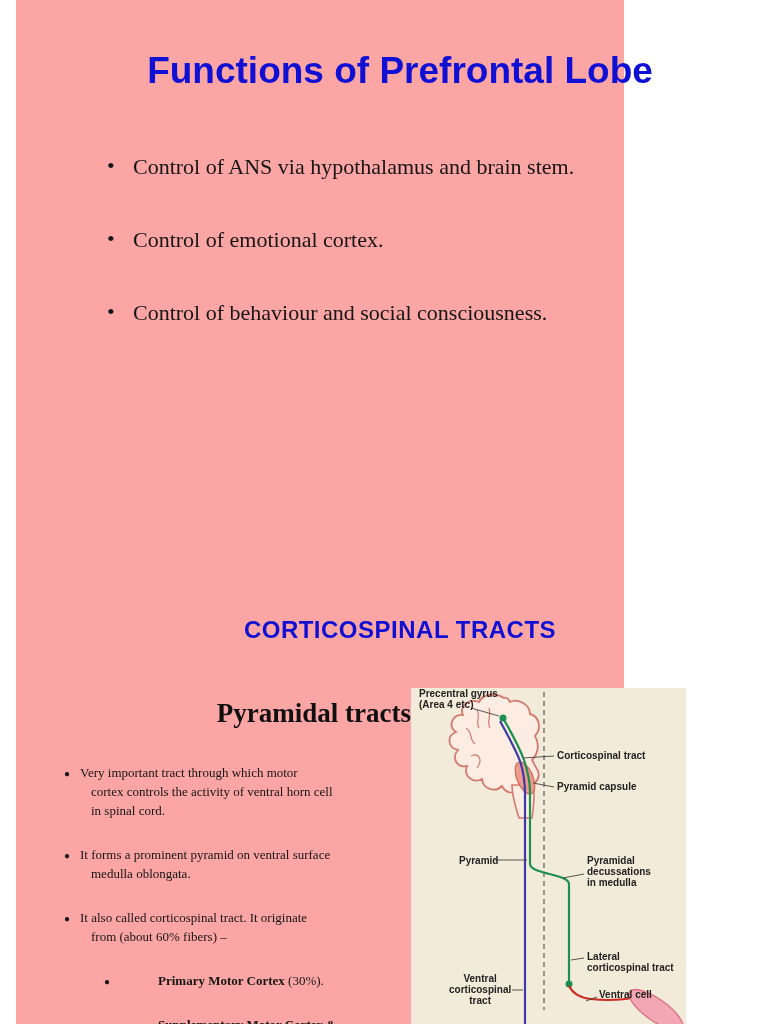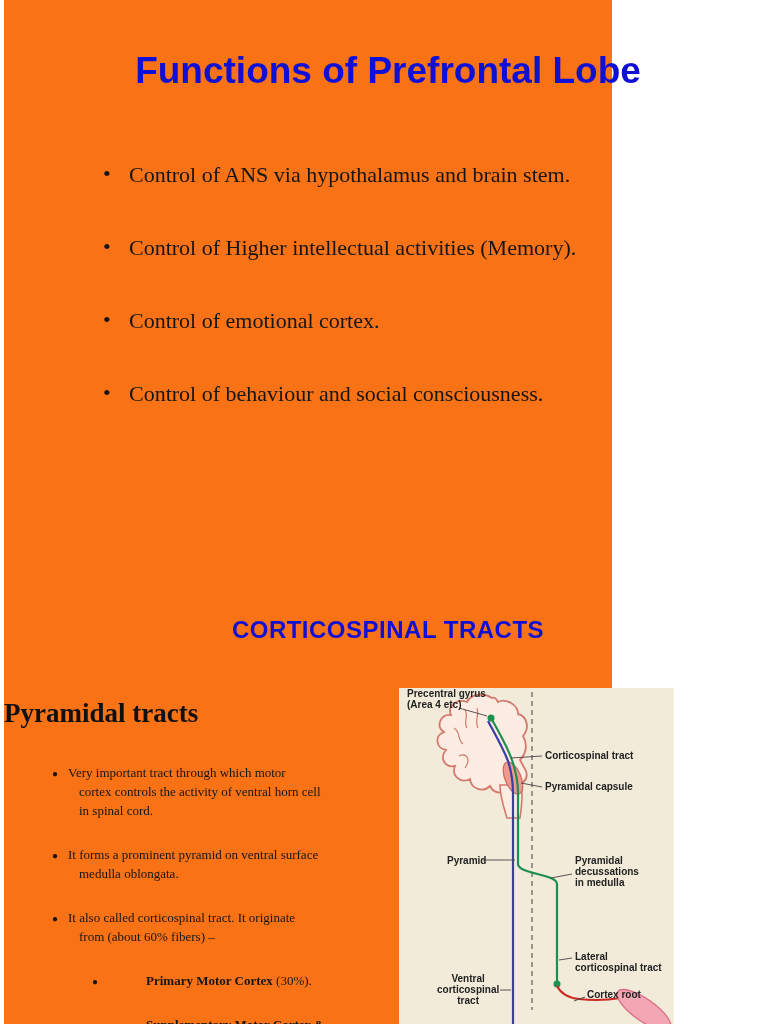--- a/index.html
+++ b/index.html
@@ -1,32 +1,32 @@
 <!DOCTYPE html>
 <html><head>
 <meta charset="utf-8">
 <style>
   html,body{margin:0;padding:0;background:#ffffff;}
   .page{position:relative;width:768px;height:1024px;overflow:hidden;background:#ffffff;
         font-family:"Liberation Serif",serif;color:#151515;}
-  .slide{position:absolute;left:4px;width:608px;height:576px;background:#f97316;}
+  .slide{position:absolute;left:16px;width:608px;height:576px;background:#fca5a5;}
   #slide1{top:0;}
   #slide2{top:576px;}
 
   .slide-title{position:absolute;left:0;width:768px;text-align:center;
         font-family:"Liberation Sans",sans-serif;font-weight:bold;color:#1010d4;}
   #slide1 .slide-title{top:50px;font-size:37px;}
   #slide2 .slide-title{top:40px;font-size:24px;letter-spacing:0.5px;}
 
-  .s1-bullets{position:absolute;top:150px;left:85px;width:620px;list-style:none;margin:12px;padding:0;}
+  .s1-bullets{position:absolute;top:150px;left:85px;width:620px;list-style:none;margin:4px;padding:0;}
   .s1-bullets li{position:relative;padding-left:28px;font-size:22px;line-height:26px;
         margin-bottom:47px;}
   .s1-bullets li::before{content:"\2022";position:absolute;left:2px;top:-1px;font-size:22px;color:#151515;}
 
-  .pyramidal-heading{position:absolute;top:122px;left:0;width:395px;text-align:left;
+  .pyramidal-heading{position:absolute;top:122px;left:0;width:395px;text-align:right;
         font-size:27px;font-weight:bold;color:#101010;}
 
   .s2-bullets{position:absolute;top:187px;left:48px;width:345px;list-style:none;margin:0;padding:0;}
   .s2-bullets li{position:relative;padding-left:27px;text-indent:-11px;white-space:pre-line;
         font-size:13px;line-height:19px;margin-bottom:25px;}
   .s2-bullets li::before{content:"\25CF";position:absolute;left:0;top:1px;font-size:10px;
         text-indent:0;color:#151515;}
   .origins{margin-top:-21px;padding-left:40px;font-size:15px;line-height:21px;}
   .origins .o-line b{font-weight:bold;margin-left:38px;}
 
@@ -45,21 +45,20 @@
 </style>
 </head>
 <body>
 
 <div class="page">
 
   <div class="slide" id="slide1">
     <div class="slide-title">Functions of Prefrontal Lobe</div>
     <ul class="s1-bullets">
       <li>Control of ANS via hypothalamus and brain stem.</li>
-      <li>Control of Higher intellectual activities (Memory).</li>
       <li>Control of emotional cortex.</li>
       <li>Control of behaviour and social consciousness.</li>
     </ul>
   </div>
 
   <div class="slide" id="slide2">
     <div class="slide-title">CORTICOSPINAL TRACTS</div>
     <div class="pyramidal-heading">Pyramidal tracts</div>
 
     <ul class="s2-bullets">
@@ -116,27 +115,27 @@
           <line x1="173" y1="186" x2="152" y2="190"></line>
           <line x1="173" y1="270" x2="160" y2="272"></line>
           <line x1="101" y1="302" x2="112" y2="302"></line>
           <line x1="186" y1="309" x2="175" y2="313"></line>
         </g>
       </svg>
 
       <div class="dg-label" id="lbl-precentral">Precentral gyrus
 (Area 4 etc)</div>
       <div class="dg-label" id="lbl-cst">Corticospinal tract</div>
-      <div class="dg-label" id="lbl-ic">Pyramidal capsule</div>
+      <div class="dg-label" id="lbl-ic">Pyramid capsule</div>
       <div class="dg-label" id="lbl-pyramid">Pyramid</div>
       <div class="dg-label" id="lbl-decuss">Pyramidal
 decussations
 in medulla</div>
       <div class="dg-label" id="lbl-lateral">Lateral
 corticospinal tract</div>
       <div class="dg-label" id="lbl-ventral-tract">Ventral
 corticospinal
 tract</div>
-      <div class="dg-label" id="lbl-ventral-root">Cortex root</div>
+      <div class="dg-label" id="lbl-ventral-root">Ventral cell</div>
     </div>
   </div>
 
 </div>
 
 </body></html>

